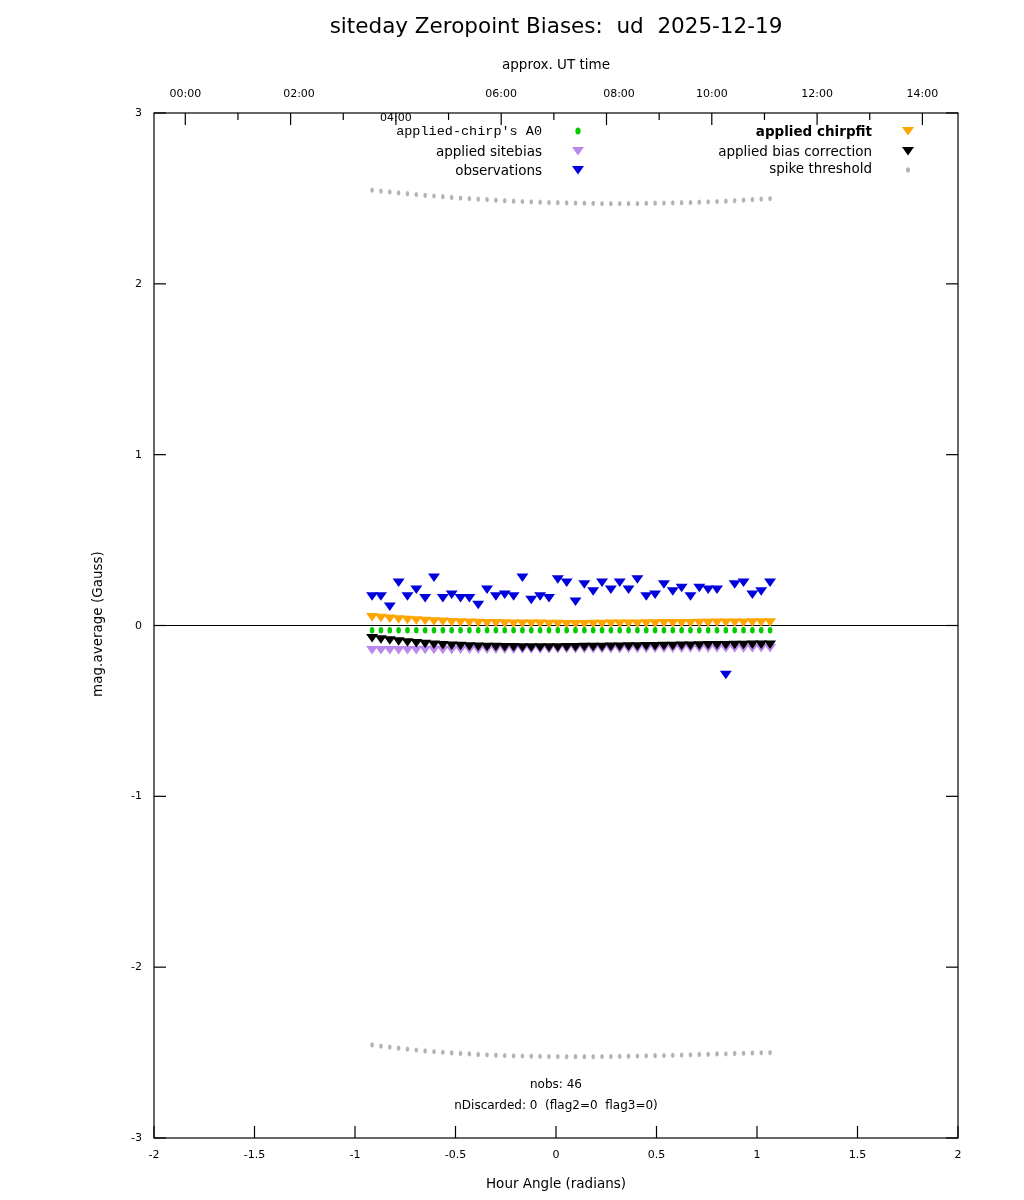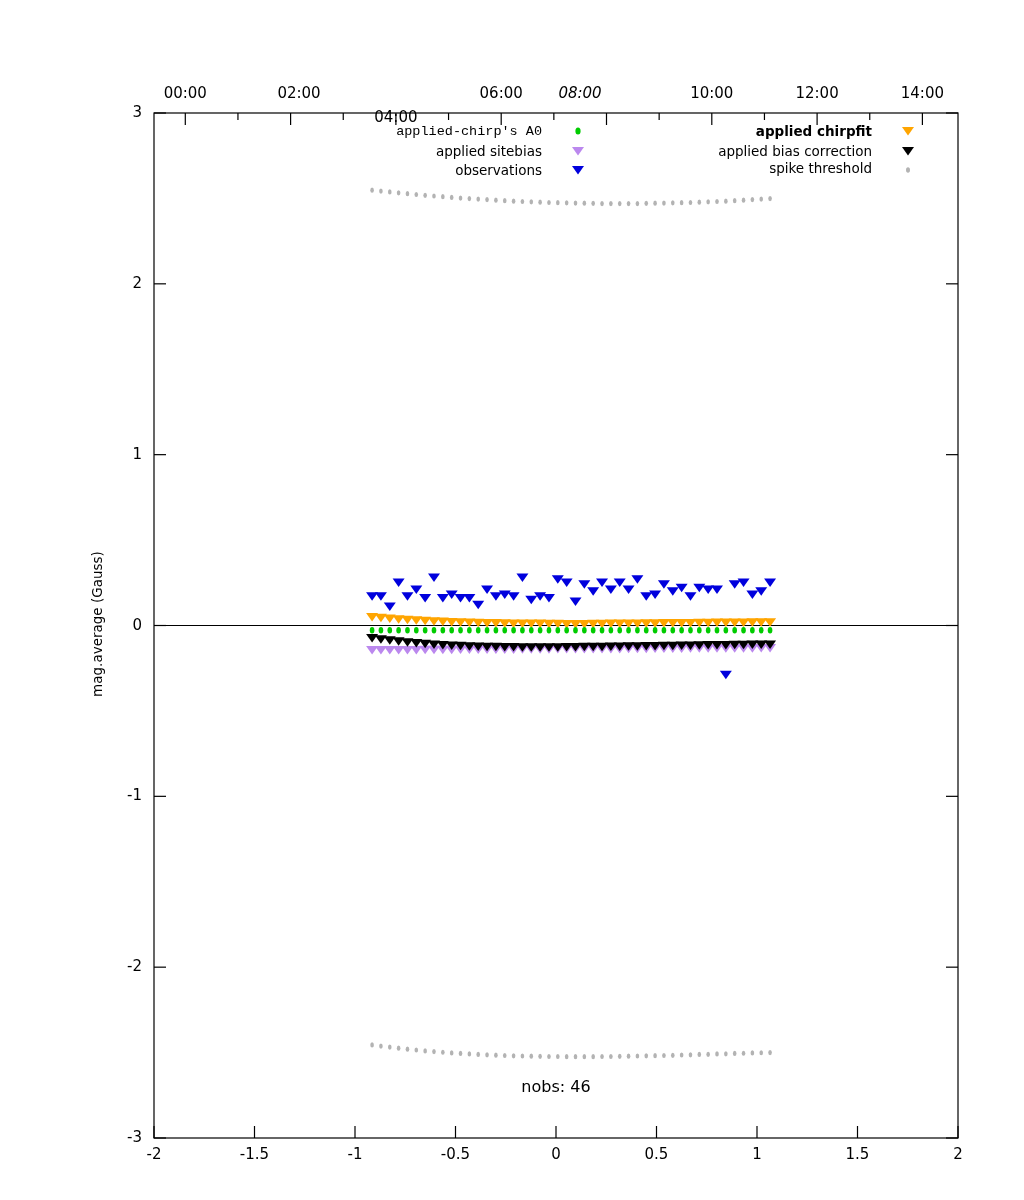--- a/index.html
+++ b/index.html
@@ -2,39 +2,43 @@
 <html><head>
 <meta charset="utf-8">
 <style>
   html,body{margin:0;padding:0;background:#fff;}
   #screen{position:relative;width:1024px;height:1200px;background:#ffffff;overflow:hidden;
           font-family:"DejaVu Sans","Liberation Sans",sans-serif;color:#000;}
   .abs{position:absolute;}
   .pre{white-space:pre;}
   .title{font-size:21.5px;text-align:center;}
   .axlabel{font-size:13.5px;text-align:center;}
-  .ticklabel{position:absolute;font-size:15px;line-height:17px;}
+  .ticklabel{position:absolute;font-size:11px;line-height:17px;}
   .tl-center{text-align:center;}
   .tl-right{text-align:right;}
   .legend-text{font-size:13.5px;line-height:17px;text-align:right;}
-  .anno{font-size:16px;text-align:center;}
+  .anno{font-size:12px;text-align:center;}
   .ylabel-rot{transform:rotate(-90deg);transform-origin:center center;}
   svg{display:block;}
 </style>
 </head>
 <body>
 
 <div id="screen">
 
-
+  <div class="abs title pre" style="left:154px;top:13px;width:804px;">siteday Zeropoint Biases:  ud  2025-12-19</div>
+
+  <div class="abs axlabel" style="left:154px;top:56px;width:804px;">approx. UT time</div>
 
   <div class="abs axlabel ylabel-rot" style="left:-53px;top:616px;width:300px;">mag.average (Gauss)</div>
 
+  <div class="abs axlabel" style="left:154px;top:1175px;width:804px;">Hour Angle (radians)</div>
 
   <div class="abs anno" style="left:154px;top:1077px;width:804px;">nobs: 46</div>
+  <div class="abs anno pre" style="left:154px;top:1098px;width:804px;">nDiscarded: 0  (flag2=0  flag3=0)</div>
 
   <div class="abs legend-text" style="left:300px;top:123px;width:242px;font-family:Liberation Mono, monospace;">applied-chirp's A0</div>
   <div class="abs legend-text" style="left:300px;top:143px;width:242px;">applied sitebias</div>
   <div class="abs legend-text" style="left:300px;top:162px;width:242px;">observations</div>
   <div class="abs legend-text" style="left:600px;top:123px;width:272px;font-weight:bold;">applied chirpfit</div>
   <div class="abs legend-text" style="left:600px;top:143px;width:272px;">applied bias correction</div>
   <div class="abs legend-text" style="left:600px;top:160px;width:272px;">spike threshold</div>
 
   <svg class="abs" style="left:570px;top:125px;" width="16" height="12">
     <ellipse cx="8" cy="6" rx="2.6" ry="3.6" fill="#00cc00"></ellipse>
@@ -53,21 +57,21 @@
   </svg>
   <svg class="abs" style="left:900px;top:164px;" width="16" height="12">
     <ellipse cx="8" cy="6" rx="2" ry="2.8" fill="#b3b3b3"></ellipse>
   </svg>
 
   <div id="tick-labels">
       <div class="ticklabel tl-center" style="left: 155.3px; top: 85px; width: 60px;">00:00</div>
       <div class="ticklabel tl-center" style="left: 269px; top: 85px; width: 60px;">02:00</div>
       <div class="ticklabel tl-center" style="left: 365.9px; top: 85px; width: 60px; margin-top: 24px;">04:00</div>
       <div class="ticklabel tl-center" style="left: 471.2px; top: 85px; width: 60px;">06:00</div>
-      <div class="ticklabel tl-center" style="left: 550px; top: 85px; width: 60px; font-style: italic;">08:00</div>
+      <div class="ticklabel tl-center" style="left: 589px; top: 85px; width: 60px;">08:00</div>
       <div class="ticklabel tl-center" style="left: 681.8px; top: 85px; width: 60px;">10:00</div>
       <div class="ticklabel tl-center" style="left: 787.1px; top: 85px; width: 60px;">12:00</div>
       <div class="ticklabel tl-center" style="left: 892.4px; top: 85px; width: 60px;">14:00</div>
       <div class="ticklabel tl-right" style="left: 92px; top: 104px; width: 50px;">3</div>
       <div class="ticklabel tl-right" style="left: 92px; top: 274.833px; width: 50px;">2</div>
       <div class="ticklabel tl-right" style="left: 92px; top: 445.667px; width: 50px;">1</div>
       <div class="ticklabel tl-right" style="left: 92px; top: 616.5px; width: 50px;">0</div>
       <div class="ticklabel tl-right" style="left: 92px; top: 787.333px; width: 50px;">-1</div>
       <div class="ticklabel tl-right" style="left: 92px; top: 958.167px; width: 50px;">-2</div>
       <div class="ticklabel tl-right" style="left: 92px; top: 1129px; width: 50px;">-3</div>

